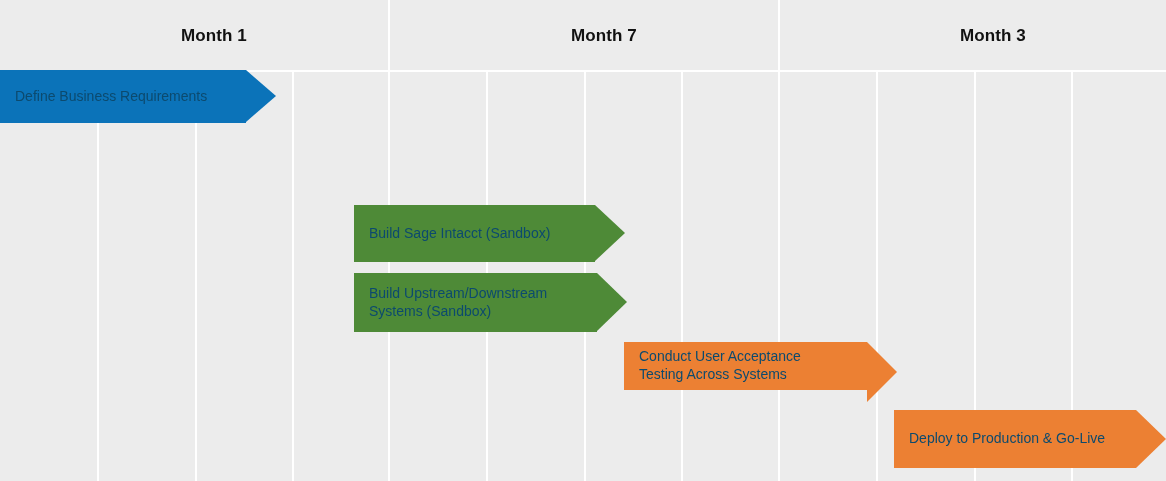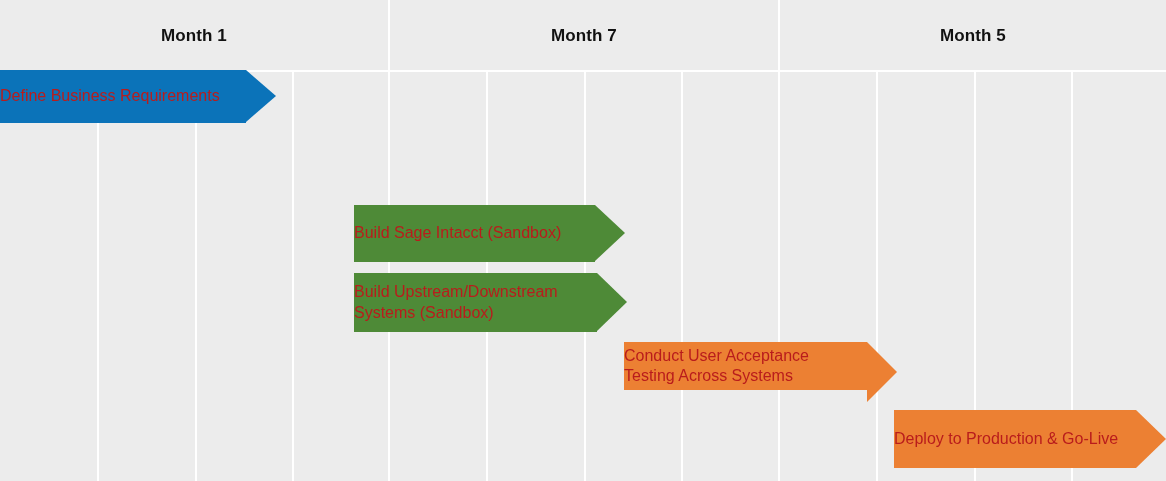--- a/index.html
+++ b/index.html
@@ -53,20 +53,21 @@
     width: 1166px;
     height: 72px;
   }
   .month-cell {
     position: absolute;
     top: 0;
     height: 72px;
     display: flex;
     align-items: center;
     justify-content: center;
+    padding-left: 20px;
   }
   .month-label {
     font-size: 17px;
     font-weight: bold;
     color: #111111;
     letter-spacing: 0.1px;
     white-space: nowrap;
   }
 
   
@@ -74,24 +75,24 @@
     position: absolute;
     inset: 0;
   }
   .bar {
     position: absolute;
     display: flex;
     align-items: center;
     box-sizing: border-box;
   }
   .bar-label {
-    color: #b91c1c;
-    font-size: 16px;
+    color: #0c4a6e;
+    font-size: 14px;
     line-height: 1.28;
-    padding-left: 0;
+    padding-left: 15px;
     padding-right: 8px;
     white-space: pre-line;
     z-index: 2;
   }
   .bar .body {
     position: absolute;
     left: 0;
     top: 0;
     bottom: 0;
   }
@@ -124,21 +125,21 @@
     </div>
 
   <div class="header" id="header-layer">
       <div class="month-cell" style="left: 0px; width: 388px;">
         <div class="month-label">Month 1</div>
       </div>
       <div class="month-cell" style="left: 390px; width: 388px;">
         <div class="month-label">Month 7</div>
       </div>
       <div class="month-cell" style="left: 780px; width: 386px;">
-        <div class="month-label">Month 5</div>
+        <div class="month-label">Month 3</div>
       </div>
     </div>
 
   <div class="bars-layer" id="bars-layer">
       <div class="bar" style="left: 0px; top: 70px; height: 53px; width: 276px;">
         <div class="body" style="width: 246px; background: rgb(11, 115, 185);"></div>
         <div class="tip" style="left: 246px; border-top: 26.5px solid transparent; border-bottom: 26.5px solid transparent; border-left: 30px solid rgb(11, 115, 185); height: 0px; bottom: auto;"></div>
         <div class="bar-label">Define Business Requirements</div>
       </div>
       <div class="bar" style="left: 354px; top: 273px; height: 59px; width: 273px;">

